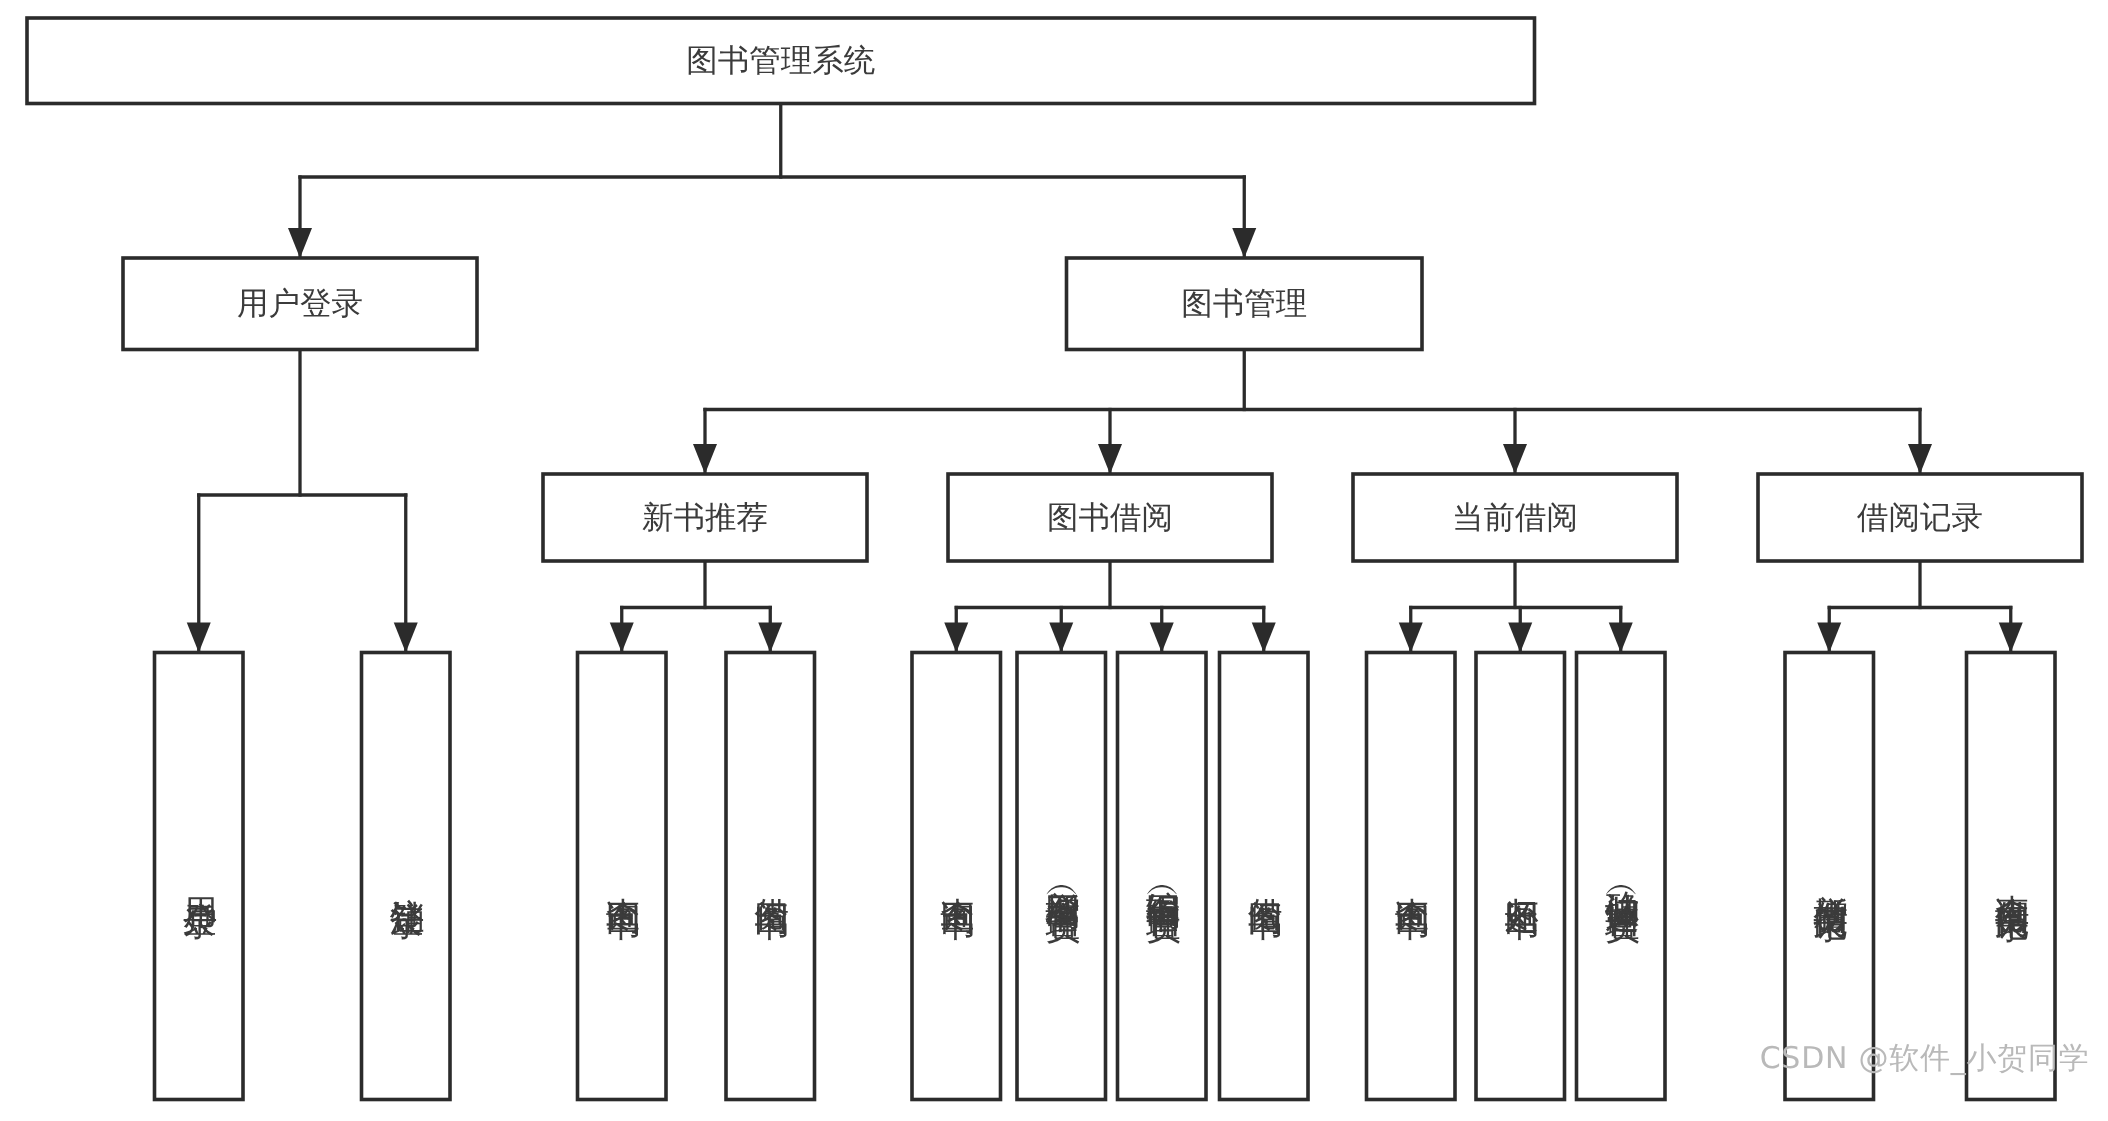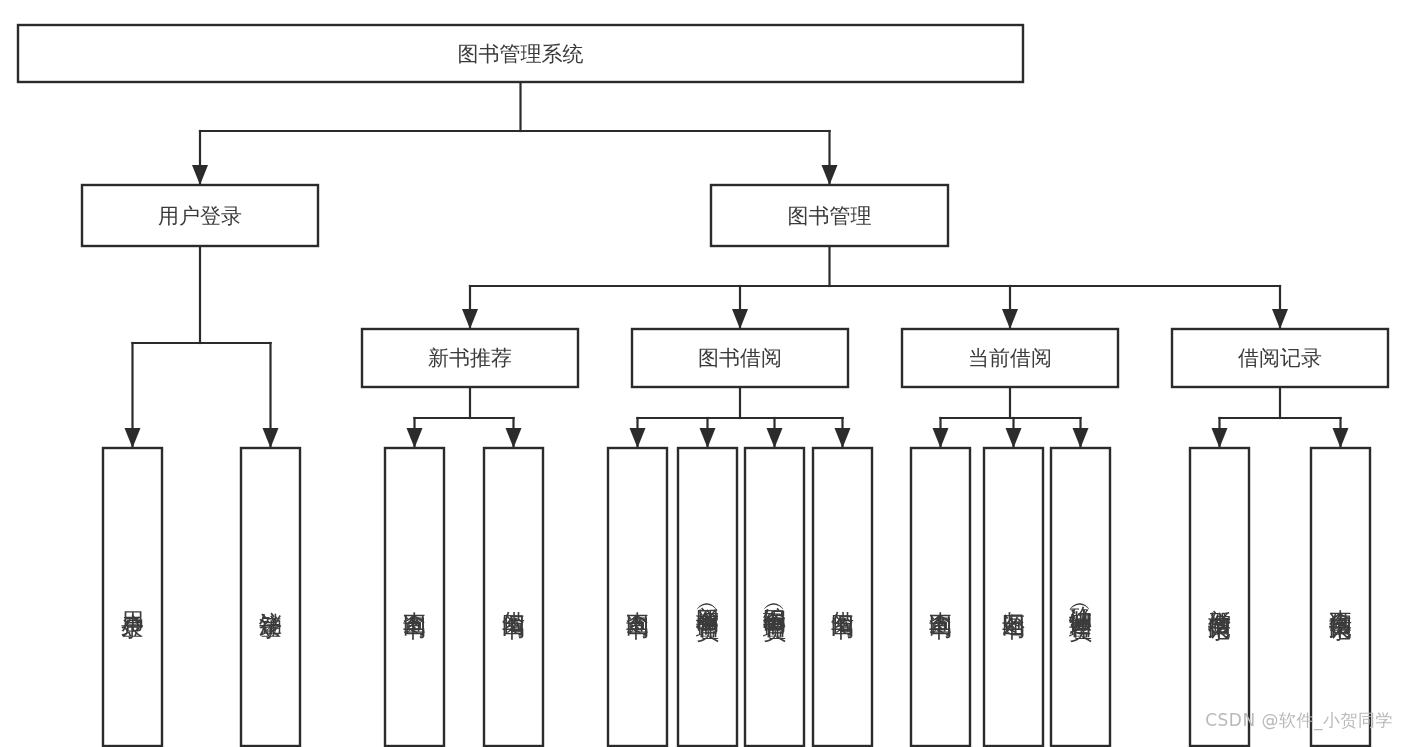--- a/index.html
+++ b/index.html
@@ -11,21 +11,20 @@
     width: 1405px;
     height: 747px;
     font-family: "DejaVu Sans", "Liberation Sans", sans-serif;
     overflow: hidden;
     position: relative;
   }
   #diagram-root {
     position: relative;
     width: 1405px;
     height: 725px;
-    margin-top: 13px;
   }
   svg#flow {
     position: absolute;
     left: 0;
     top: 0;
     width: 1405px;
     height: 747px;
     display: block;
   }
   .node-rect {
@@ -65,21 +64,21 @@
     line-height: 1.18;
     letter-spacing: 2px;
     color: #3b3b3b;
     white-space: nowrap;
   }
   .watermark {
     position: absolute;
     right: 12px;
     bottom: 6px;
     font-family: "DejaVu Sans", "Liberation Sans", sans-serif;
-    font-size: 17px;
+    font-size: 20px;
     color: #b9b9b9;
     letter-spacing: 0.5px;
     user-select: none;
   }
 </style>
 </head>
 <body>
 
 <div id="diagram-root">
 

